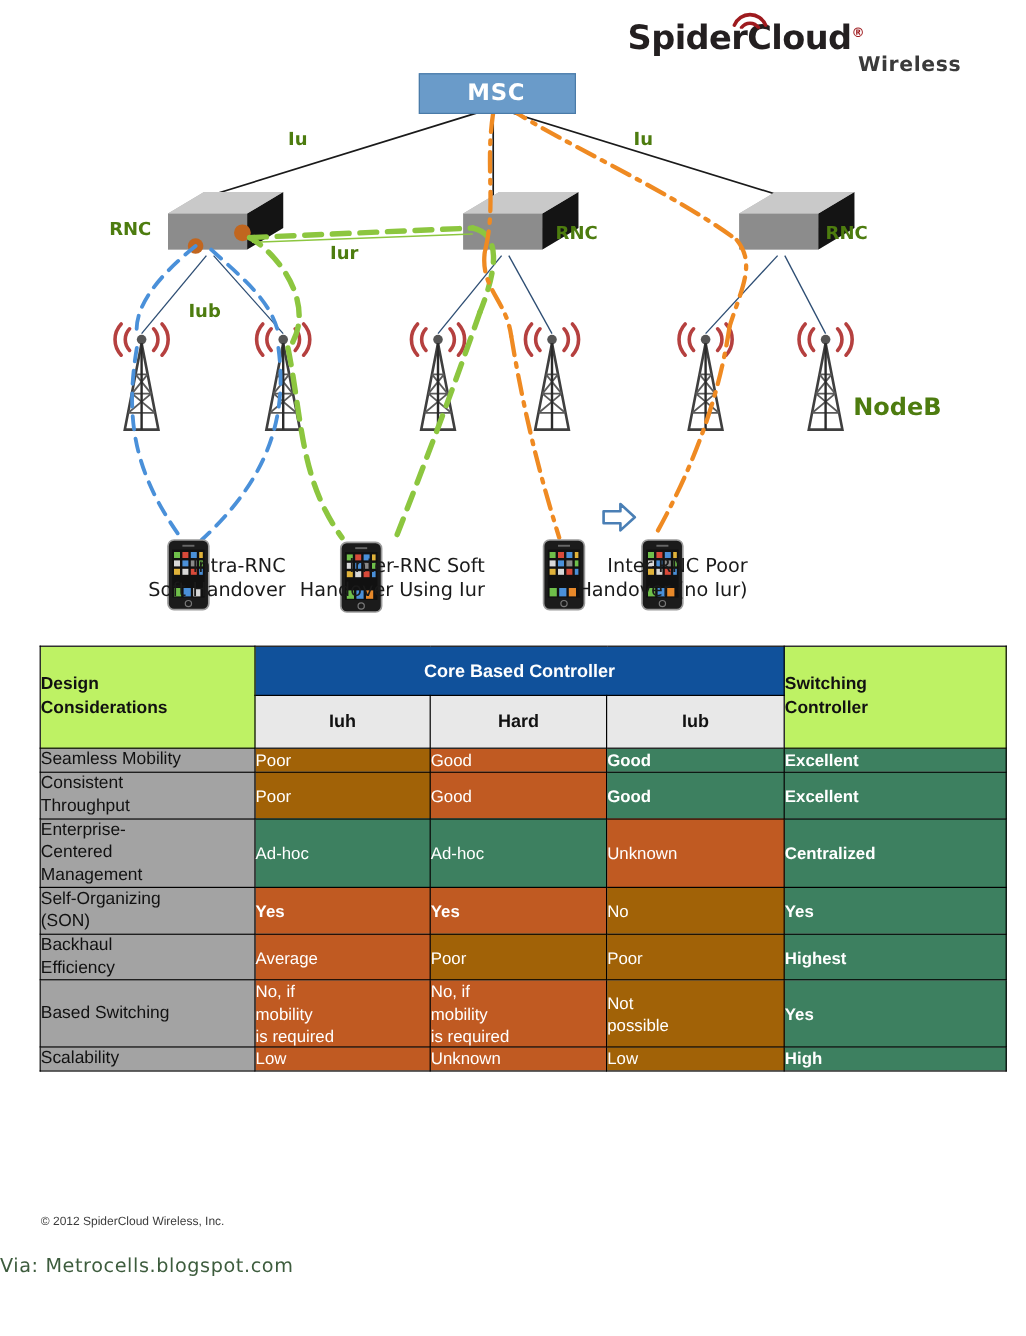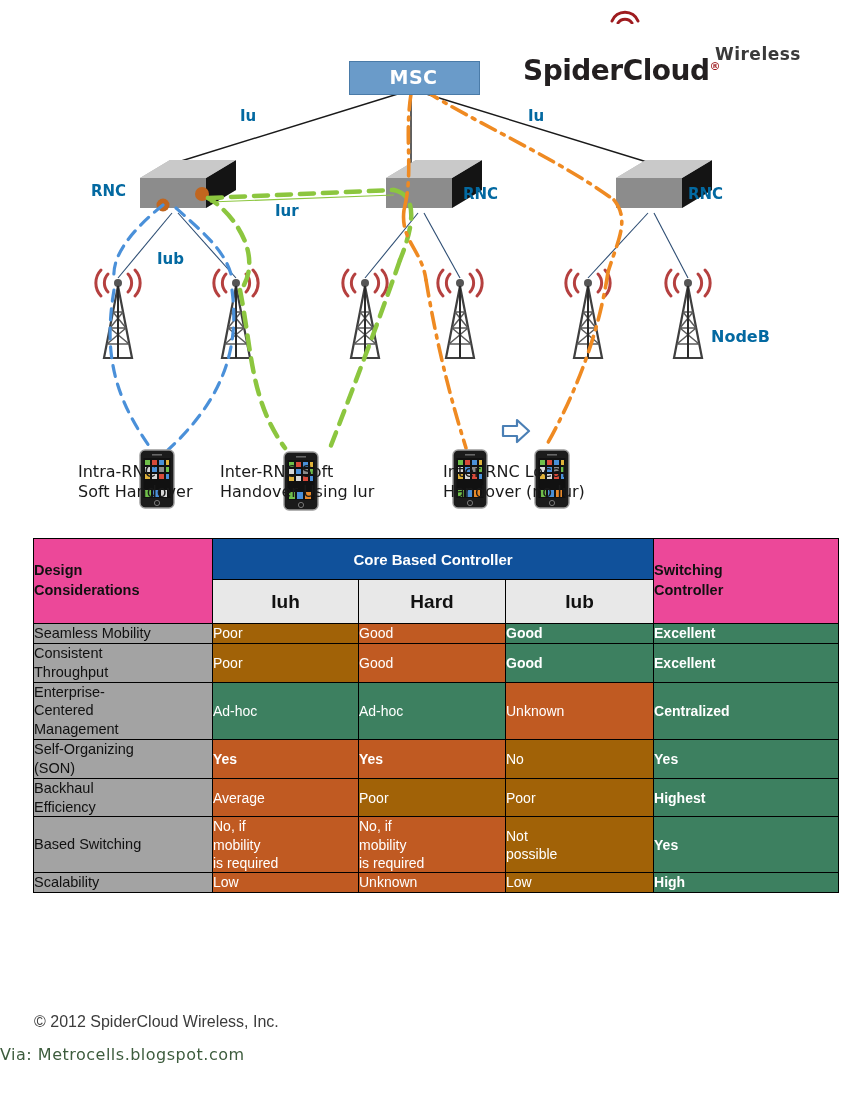--- a/index.html
+++ b/index.html
@@ -10,40 +10,40 @@
     position:relative;
     overflow:hidden;
   }
 
   
   #logo{position:absolute;left:523px;top:6px;width:280px;height:50px;}
   #logo .lg-main{
     font-family:"DejaVu Sans",sans-serif;
     font-size:28px;font-weight:bold;letter-spacing:-0.5px;
     color:#231f20;line-height:1;
-    position:absolute;left:0;top:12px;white-space:nowrap;margin-top:39px;
+    position:absolute;left:0;top:12px;white-space:nowrap;
   }
   #logo .lg-reg{font-size:11px;vertical-align:super;color:#9e1b1f;}
   #logo .lg-sub{
     font-family:"DejaVu Sans",sans-serif;
     font-size:17px;font-weight:bold;color:#3a3a3a;
     position:absolute;right:2px;top:38px;letter-spacing:0.5px;
   }
   #logo .lg-wifi{position:absolute;left:86px;top:4px;}
 
   
   #diagram{position:absolute;left:0;top:50px;width:710px;height:470px;}
   #diagram svg{position:absolute;left:0;top:0;}
   .dlabel{
     position:absolute;
     font-family:"DejaVu Sans",sans-serif;
-    font-weight:bold;font-size:15px;color:#0369a1;white-space:nowrap;
+    font-weight:bold;font-size:15px;color:#4d7c0f;white-space:nowrap;
   }
   .caption{
-    position:absolute;text-align:left;
+    position:absolute;text-align:right;
     font-family:"DejaVu Sans",sans-serif;
     font-size:16px;color:#1a1a1a;line-height:1.25;
   }
   .msc-box{
     position:absolute;left:349px;top:11px;width:129px;height:32px;
     background:#6a9bc9;border:1px solid #4a7ba8;
   }
   .msc-text{
     position:absolute;left:349px;top:16px;width:129px;
     text-align:center;color:#ffffff;font-weight:bold;font-size:19px;
@@ -57,38 +57,38 @@
   table.cmp td,table.cmp th{border:1px solid #000;padding:0;}
   .c0{width:179px;}
   .c1{width:146px;}
   .c2{width:147px;}
   .c3{width:148px;}
   .c4{width:185px;}
   .hdr-blue{background:#10519b;color:#fff;text-align:center;
             font-weight:bold;font-size:15px;height:40px;
             font-family:"Liberation Sans",sans-serif;}
   .hdr-sub{background:#e8e8e8;text-align:center;font-weight:bold;
-           font-size:19px;height:43px;color:#111;}
-  .hdr-left{background:#ec4899;font-weight:bold;font-size:14.5px;
+           font-size:15px;height:43px;color:#111;}
+  .hdr-left{background:#bef264;font-weight:bold;font-size:14.5px;
             color:#111;padding:6px 0 6px 12px;line-height:1.35;vertical-align:middle;}
 
   .rowlabel{background:#a3a3a3;color:#111;font-size:14.5px;
             padding:7px 6px 7px 13px;line-height:1.3;vertical-align:middle;}
   .cell{color:#ffffff;font-size:14px;padding:7px 6px 7px 11px;
         line-height:1.3;vertical-align:middle;}
   .cell.bold{font-weight:bold;}
   .bg-red{background:#a16207;}
   .bg-org{background:#c05a22;}
   .bg-grn{background:#3d8060;}
 
   
   #copyright{
     position:absolute;left:34px;top:1013px;
     font-family:"Liberation Sans",sans-serif;
-    font-size:16px;color:#3c3c3c;
+    font-size:10px;color:#3c3c3c;
   }
   #via{
     position:absolute;left:0;top:1045px;width:855px;
     font-family:"DejaVu Sans",sans-serif;
     font-size:16px;color:#3d5c3d;letter-spacing:0.5px;
   }
 </style>
 </head>
 <body>
 
@@ -351,32 +351,32 @@
   <div class="msc-box"></div>
   <div class="msc-text">MSC</div>
 
   <div class="dlabel" style="left:240px;top:57px;">Iu</div>
   <div class="dlabel" style="left:528px;top:57px;">Iu</div>
   <div class="dlabel" style="left:91px;top:132px;">RNC</div>
   <div class="dlabel" style="left:463px;top:135px;">RNC</div>
   <div class="dlabel" style="left:688px;top:135px;">RNC</div>
   <div class="dlabel" style="left:275px;top:152px;">Iur</div>
   <div class="dlabel" style="left:157px;top:200px;">Iub</div>
-  <div class="dlabel" style="left:711px;top:277px;font-size:16px;">NodeB</div>
+  <div class="dlabel" style="left:711px;top:277px;font-size:20px;">NodeB</div>
 
   <div class="caption" style="left:78px;top:412px;width:160px;">
     <div>Intra-RNC</div>
     <div>Soft Handover</div>
   </div>
   <div class="caption" style="left:220px;top:412px;width:184px;">
     <div>Inter-RNC Soft</div>
     <div>Handover Using Iur</div>
   </div>
   <div class="caption" style="left:443px;top:412px;width:180px;">
-    <div>Inter-RNC Local</div>
+    <div>Inter-RNC Poor</div>
     <div>Handover (no Iur)</div>
   </div>
 </div>
 
 <div id="table-wrap">
   <table class="cmp">
     <colgroup>
       <col class="c0">
         <col class="c1">
         <col class="c2">

